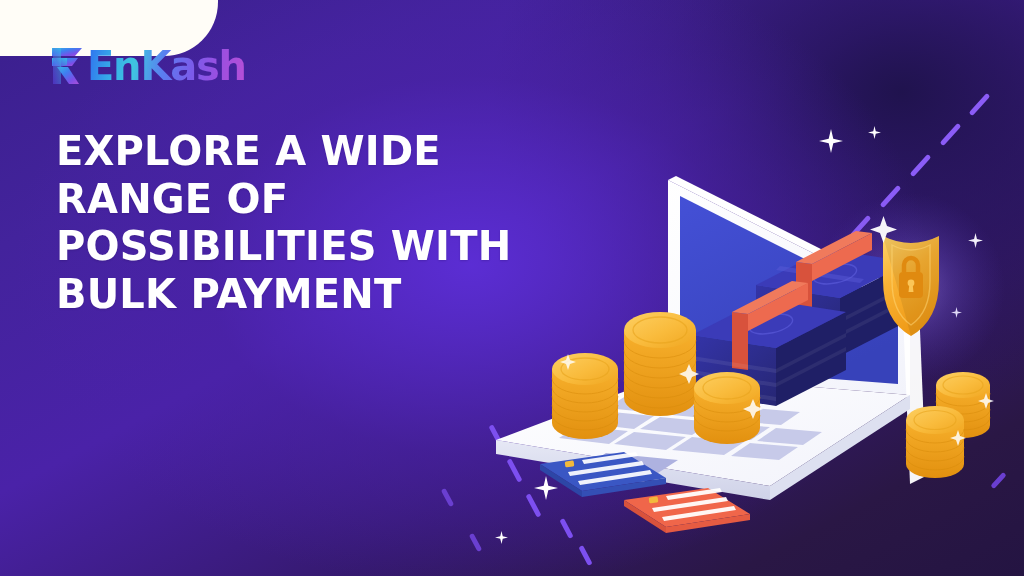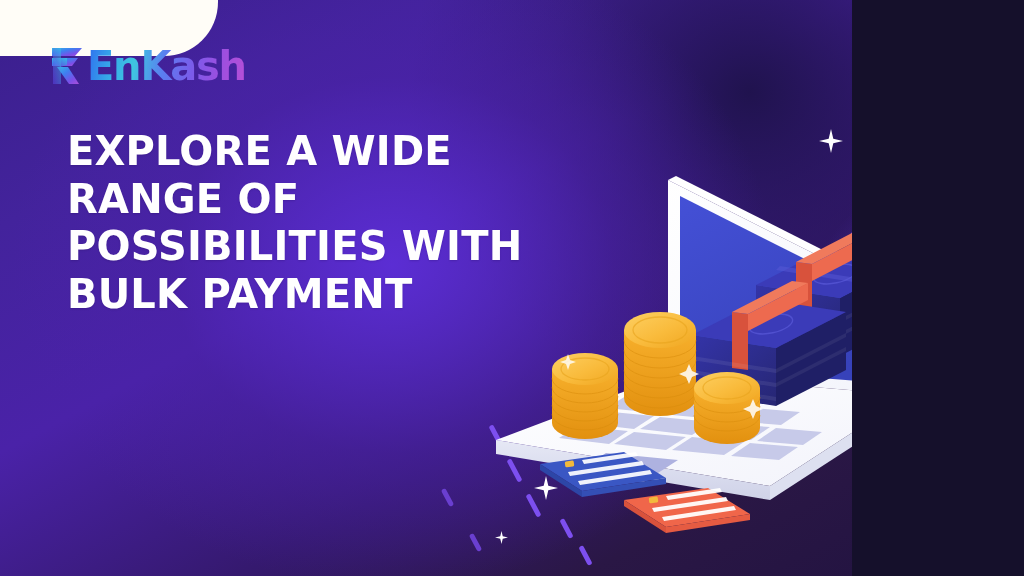--- a/index.html
+++ b/index.html
@@ -5,21 +5,21 @@
 <style>
   * { margin:0; padding:0; box-sizing:border-box; }
   html,body { background:#15102b; }
   body {
     font-family:"Liberation Sans", sans-serif;
     -webkit-font-smoothing:antialiased;
   }
 
   .banner {
     position:relative;
-    width:852px;
+    width:1024px;
     height:576px;
     overflow:hidden;
     background:
       radial-gradient(ellipse 62% 78% at 46% 46%, rgba(92,46,214,0.95) 0%, rgba(74,34,168,0.55) 42%, rgba(58,28,130,0.0) 72%),
       radial-gradient(ellipse 40% 55% at 88% 16%, rgba(30,18,74,0.95) 0%, rgba(35,20,80,0.35) 60%, rgba(35,20,80,0) 100%),
       linear-gradient(152deg, #3a1f8c 0%, #43239c 22%, #4a22a8 44%, #35196f 68%, #2a1745 86%, #241442 100%);
   }
 
   
   .logo-badge {
@@ -58,21 +58,20 @@
     width:530px;
     color:#ffffff;
     font-size:40px;
     font-weight:bold;
     line-height:1.19;
     letter-spacing:0.2px;
     text-transform:uppercase;
     z-index:20;
     font-family:"DejaVu Sans", sans-serif;
     text-shadow:0 1px 2px rgba(20,8,60,0.18);
-    margin-left:11px;
   }
 
   
   .decor { position:absolute; inset:0; z-index:5; pointer-events:none; }
 
   .spark { position:absolute; }
   .spark svg { display:block; }
 
   .dash {
     position:absolute;

